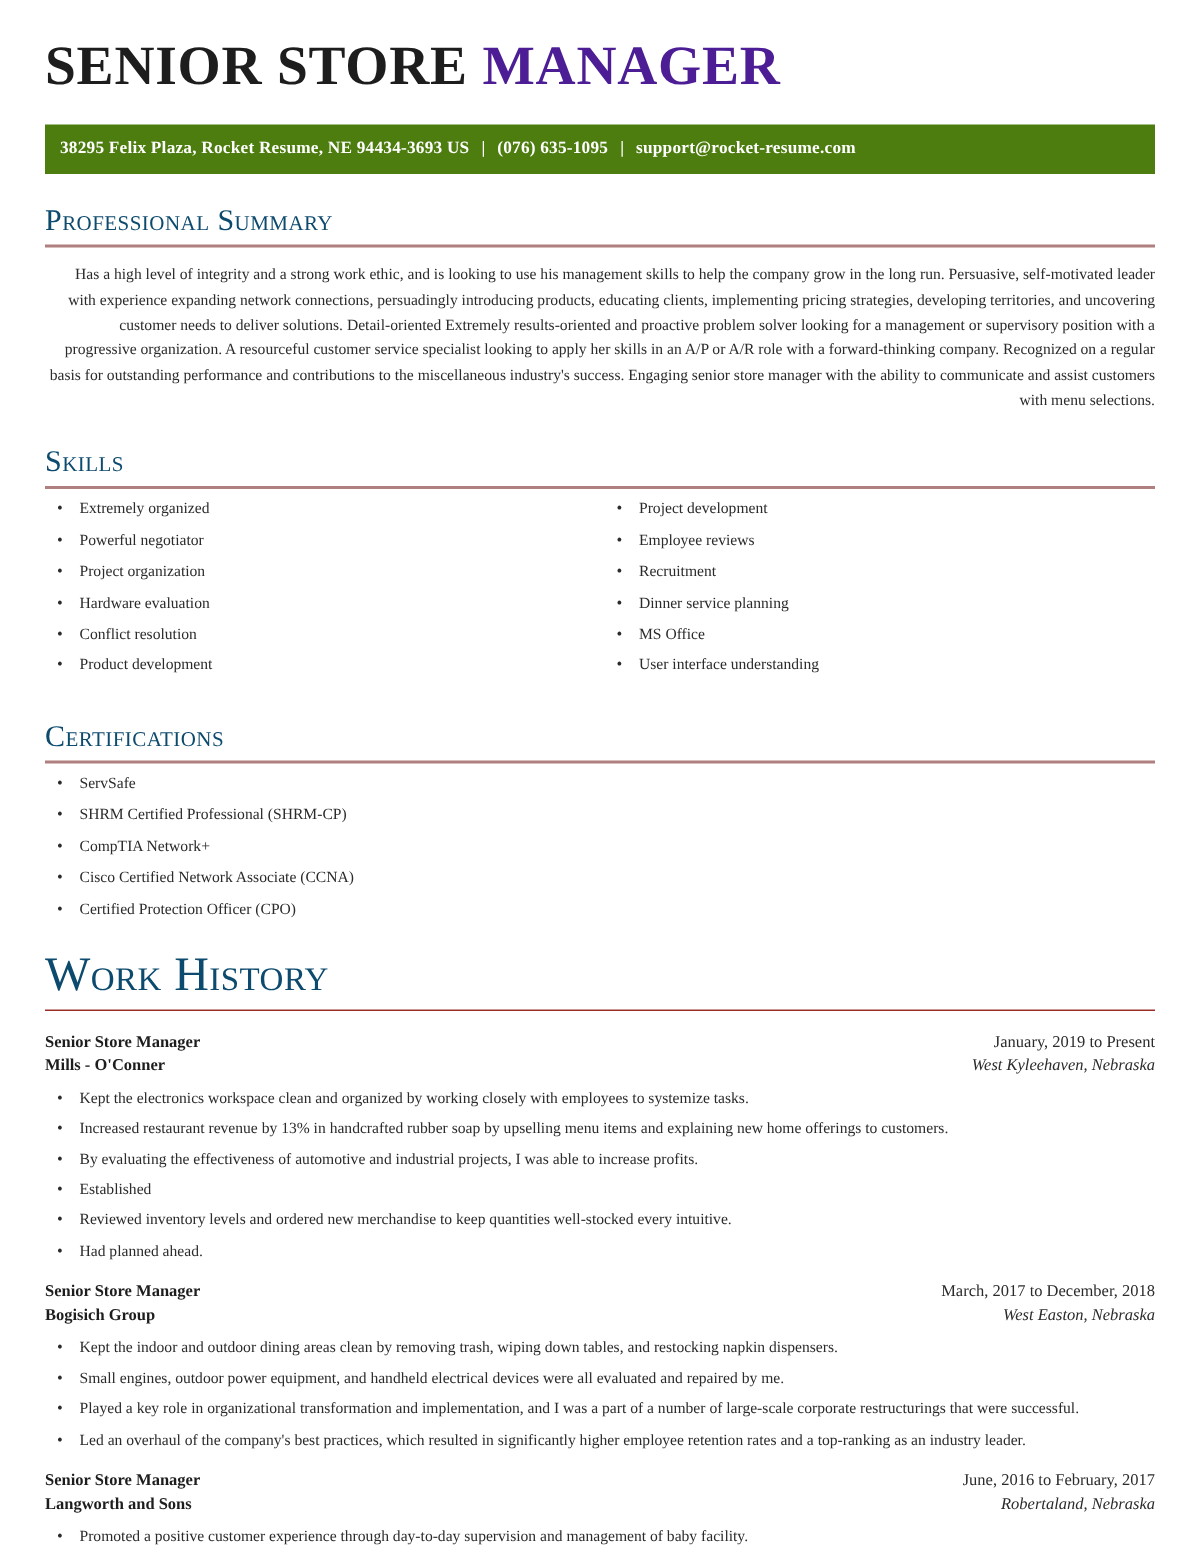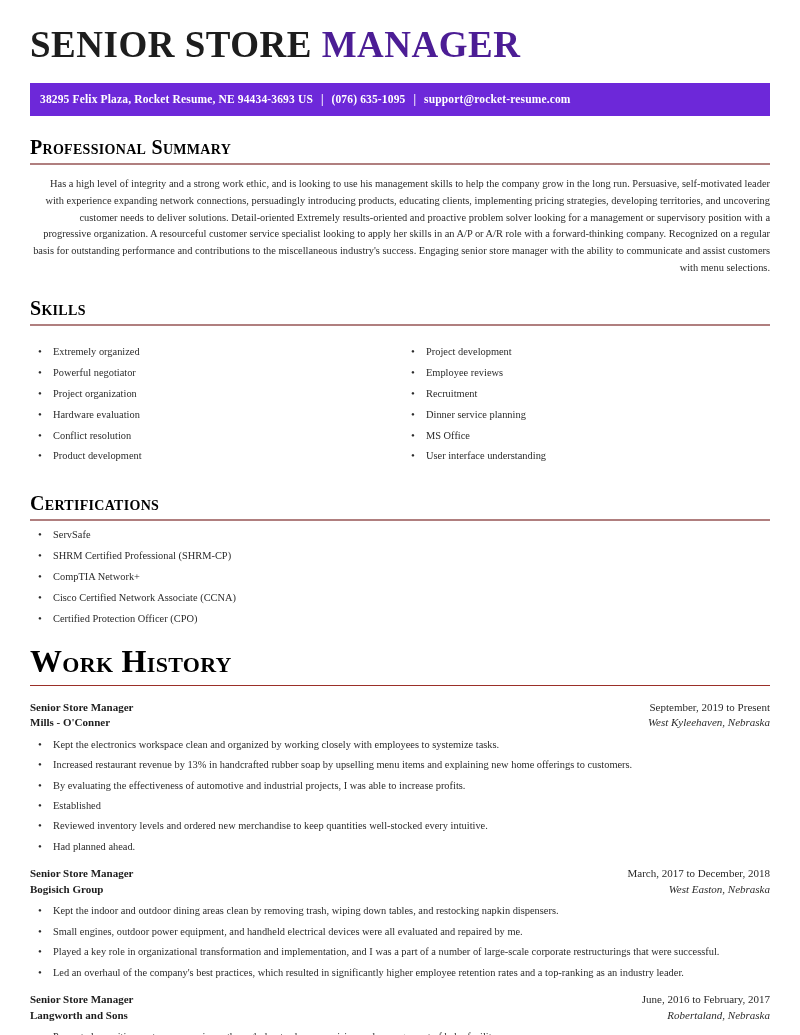--- a/index.html
+++ b/index.html
@@ -28,21 +28,21 @@
     font-weight: 700;
     letter-spacing: 0.5px;
     line-height: 1.05;
     white-space: nowrap;
   }
   .name-first { color: #1d1d1d; }
   .name-last  { color: #4c1d95; }
 
   .contact-bar {
     margin-top: 18px;
-    background: #6d28d9;
+    background: #4d7c0f;
     height: 33px;
     display: flex;
     align-items: center;
     padding: 0 10px;
   }
   .contact-bar .contact-text {
     color: #ffffff;
     font-size: 11.5px;
     font-weight: 700;
     letter-spacing: 0.15px;
@@ -52,25 +52,25 @@
     color: #ffffff;
     font-weight: 700;
     padding: 0 8px;
     font-size: 11.5px;
   }
 
   
   .section { margin-top: 20px; }
   .sec-head {
     font-size: 20px;
-    font-weight: 700;
+    font-weight: 400;
     font-variant: small-caps;
     text-transform: capitalize;
     letter-spacing: 0.3px;
-    color: #000000;
+    color: #0c4a6e;
     line-height: 1.1;
     padding-bottom: 3px;
   }
   .sec-head.big { font-size: 32px; }
   .rule {
     border-bottom: 2px solid #b07f7f;
     margin-top: 2px;
   }
   .rule.thin {
     border-bottom: 1.5px solid #9b2f28;
@@ -106,21 +106,21 @@
     top: -1px;
     font-size: 11px;
     color: #2b2b2b;
   }
 
   .two-col {
     display: flex;
     margin-top: 9px;
   }
   .two-col .col { width: 50%; }
-  .two-col ul.bul { margin-top: 12px; }
+  .two-col ul.bul { margin-top: 0; }
   .two-col .col:nth-child(2) ul.bul li { padding-left: 26px; }
   .two-col .col:nth-child(2) ul.bul li::before { left: 11px; }
 
   
   .job { margin-top: 14px; }
   .job-row {
     display: flex;
     justify-content: space-between;
     align-items: baseline;
     line-height: 1.42;
@@ -212,21 +212,21 @@
       </ul>
   </div>
 
   <div class="section">
     <div class="sec-head big">Work History</div>
     <div class="rule thin"></div>
     <div id="jobs-list">
         <div class="job">
           <div class="job-row">
             <span class="job-title">Senior Store Manager</span>
-            <span class="job-dates">September, 2019 to Present</span>
+            <span class="job-dates">January, 2019 to Present</span>
           </div>
           <div class="job-row">
             <span class="job-company">Mills - O'Conner</span>
             <span class="job-location">West Kyleehaven, Nebraska</span>
           </div>
           <ul class="bul">
             <li>Kept the electronics workspace clean and organized by working closely with employees to systemize tasks.</li>
             <li>Increased restaurant revenue by 13% in handcrafted rubber soap by upselling menu items and explaining new home offerings to customers.</li>
             <li>By evaluating the effectiveness of automotive and industrial projects, I was able to increase profits.</li>
             <li>Established</li>

